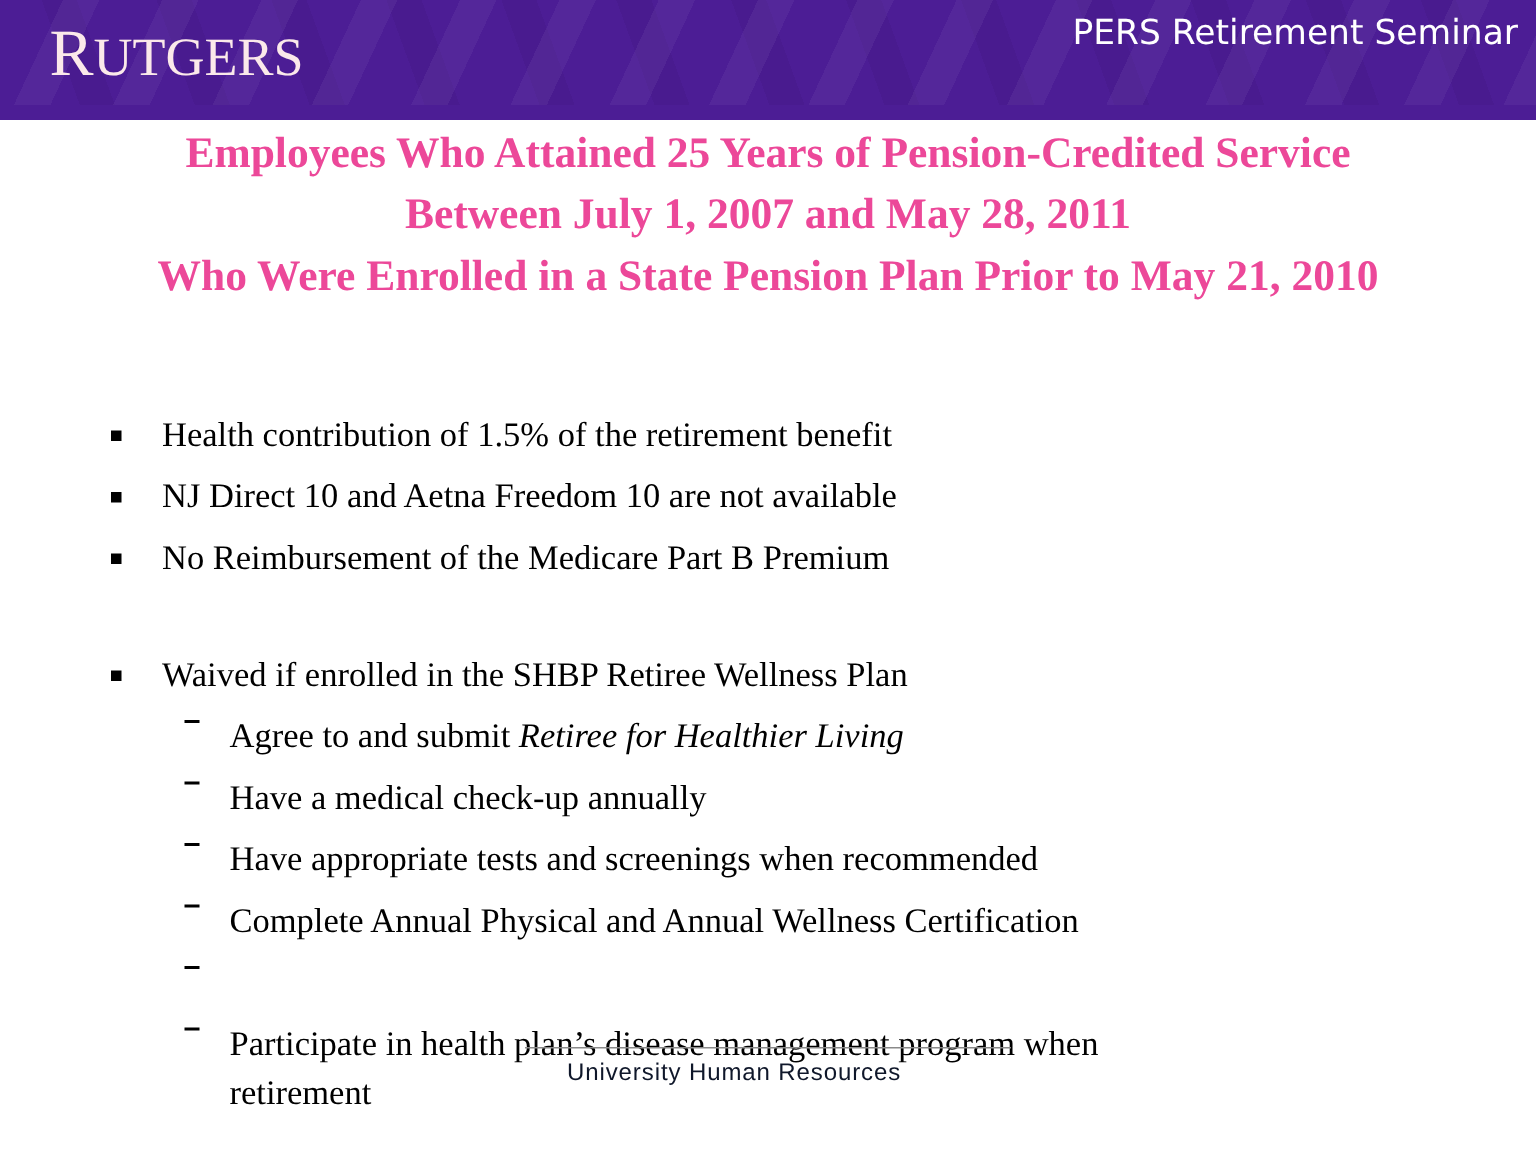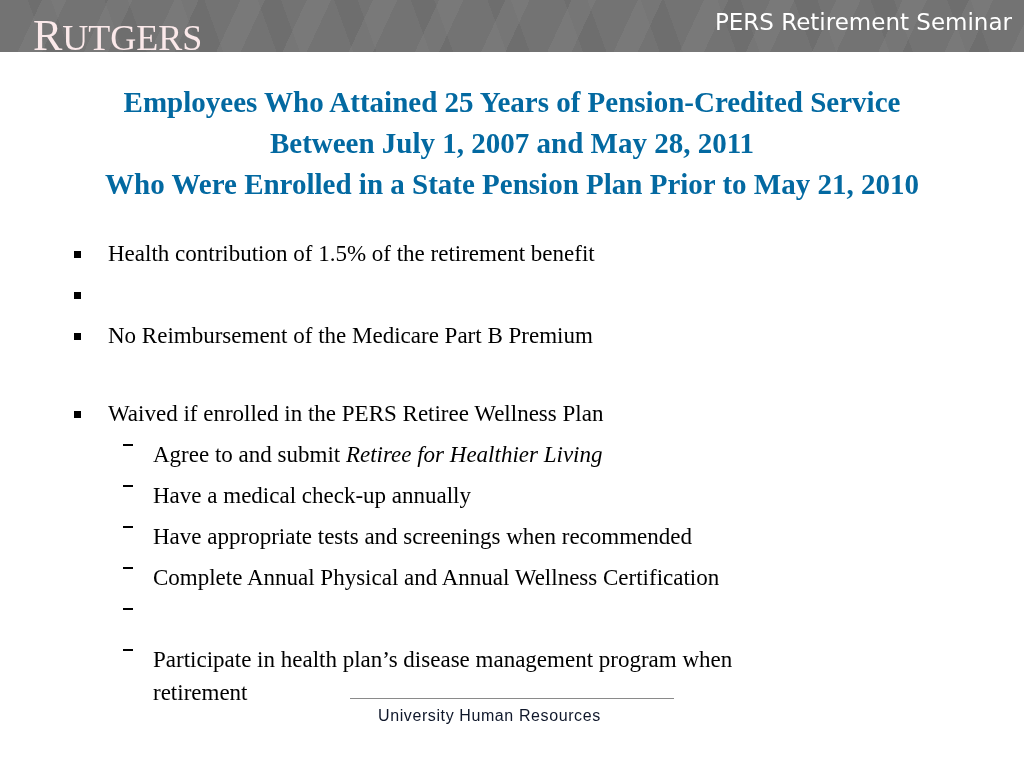--- a/index.html
+++ b/index.html
@@ -13,22 +13,22 @@
     .slide {
       position: relative;
       width: 1024px;
       height: 768px;
       background: #ffffff;
     }
     .header-band {
       position: absolute;
       left: 0; top: 0;
       width: 1024px;
-      height: 52px;
-      background: #737373;
+      height: 80px;
+      background: #4c1d95;
       overflow: hidden;
     }
     .header-texture {
       position: absolute;
       left: 0; top: 0;
       width: 1024px; height: 70px;
       background:
         repeating-linear-gradient(115deg, rgba(255,255,255,0.0) 0px, rgba(255,255,255,0.0) 38px, rgba(255,255,255,0.05) 38px, rgba(255,255,255,0.05) 60px),
         repeating-linear-gradient(70deg, rgba(0,0,0,0.0) 0px, rgba(0,0,0,0.0) 50px, rgba(0,0,0,0.04) 50px, rgba(0,0,0,0.04) 72px);
       opacity: 0.9;
@@ -59,36 +59,37 @@
     .title {
       position: absolute;
       left: 0;
       top: 82px;
       width: 1024px;
       text-align: center;
       font-family: "Liberation Serif", "DejaVu Serif", serif;
       font-weight: bold;
       font-size: 29px;
       line-height: 41px;
-      color: #0369a1;
+      color: #ec4899;
     }
     .title div { white-space: nowrap; }
     .bullets {
       position: absolute;
       left: 0;
       top: 235px;
       width: 1024px;
       font-family: "Liberation Serif", "DejaVu Serif", serif;
       font-size: 23px;
       color: #000000;
     }
     .item {
       position: absolute;
       white-space: nowrap;
       line-height: 34px;
+      margin-top: 36px;
     }
     .item .marker {
       position: absolute;
     }
     .l1 { left: 108px; }
     .l1 .marker {
       left: -34px;
       top: 14px;
       width: 7px; height: 7px;
       background: #000;
@@ -136,28 +137,29 @@
     <div>Who Were Enrolled in a State Pension Plan Prior to May 21, 2010</div>
   </div>
 
   <div class="bullets">
     <div class="item l1" style="top:2px">
       <span class="marker"></span>
       <span>Health contribution of 1.5% of the retirement benefit</span>
     </div>
     <div class="item l1" style="top:43px">
       <span class="marker"></span>
+      <span>NJ Direct 10 and Aetna Freedom 10 are not available</span>
     </div>
     <div class="item l1" style="top:84px">
       <span class="marker"></span>
       <span>No Reimbursement of the Medicare Part B Premium</span>
     </div>
     <div class="item l1" style="top:162px">
       <span class="marker"></span>
-      <span>Waived if enrolled in the PERS Retiree Wellness Plan</span>
+      <span>Waived if enrolled in the SHBP Retiree Wellness Plan</span>
     </div>
     <div class="item l2" style="top:203px">
       <span class="marker"></span>
       <span>Agree to and submit </span><i>Retiree for Healthier Living</i>
     </div>
     <div class="item l2" style="top:244px">
       <span class="marker"></span>
       <span>Have a medical check-up annually</span>
     </div>
     <div class="item l2" style="top:285px">

